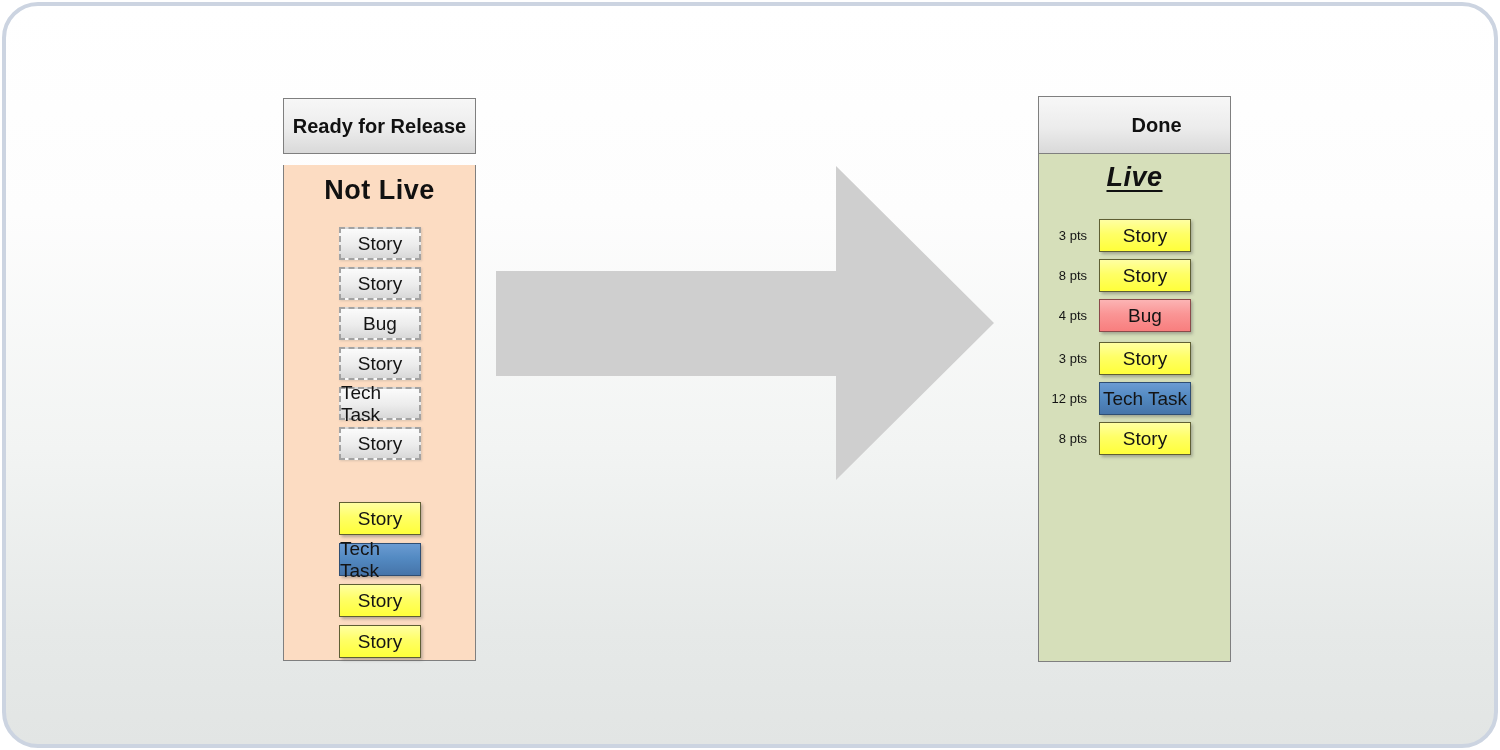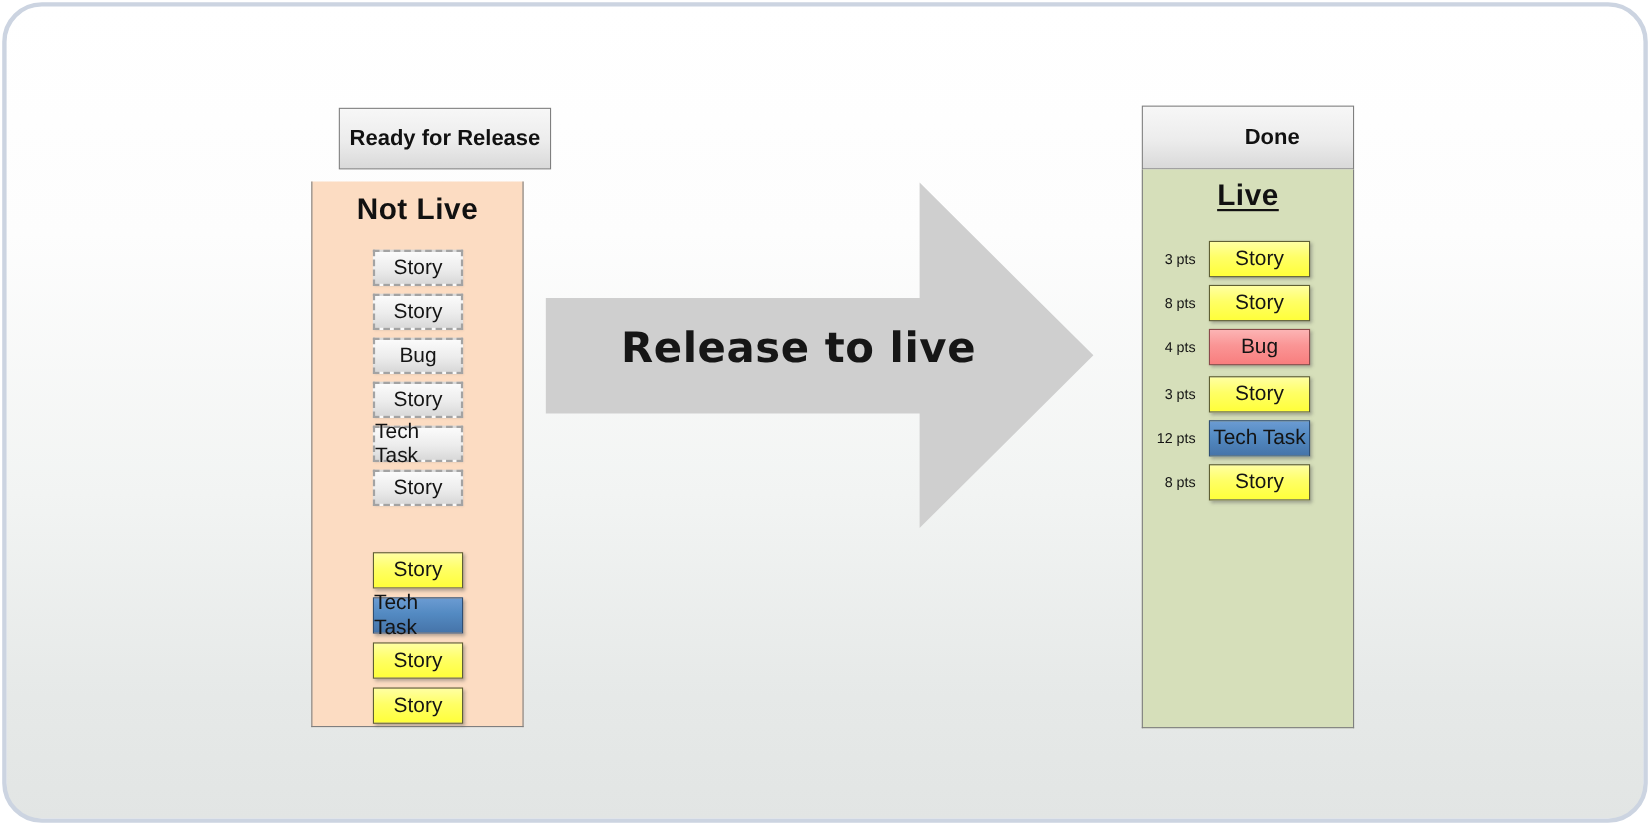--- a/index.html
+++ b/index.html
@@ -23,24 +23,24 @@
     font-weight:bold; font-size:20px;
   }
   .col-body {
     position:absolute; left:0; right:0; bottom:0;
     border:1px solid #7f7f7f; border-top:none;
   }
   .col-title {
     position:absolute; left:0; width:100%; text-align:center;
     font-weight:bold; font-size:27px; letter-spacing:0.5px;
   }
-  .col-title.underlined { text-decoration:underline; text-decoration-thickness:2px; text-underline-offset:4px; }
+  .col-title.underlined { text-decoration:underline; text-decoration-thickness:2px; text-underline-offset:4px;font-style:italic; }
 
   #left-column  { left:277px; top:92px;  width:193px; height:563px; }
-  #left-column  .col-header { height:56px;margin-left:25px; }
+  #left-column  .col-header { height:56px; }
   #left-column  .col-body   { top:67px;  background:#fcdcc2; }
   #right-column { left:1032px; top:90px; width:193px; height:566px; }
   #right-column .col-header { height:58px;padding-left:44px; }
   #right-column .col-body   { top:58px;  background:#d6dfba; }
 
   
   .card {
     position:absolute; height:33px;
     display:flex; align-items:center; justify-content:center;
     font-size:19px; color:#141414;
@@ -104,21 +104,20 @@
       <div class="card" style="top:337px" data-type="story">Story</div>
       <div class="card" style="top:378px" data-type="tech">Tech Task</div>
       <div class="card" style="top:419px" data-type="story">Story</div>
       <div class="card" style="top:460px" data-type="story">Story</div>
     </div>
   </div>
 
   <svg id="arrow-shape" viewBox="0 0 500 320">
     <polygon points="0,107 340,107 340,2 498,159 340,316 340,212 0,212" fill="#cfcfcf"></polygon>
   </svg>
-  <div id="arrow-label">Release to live</div>
 
   <div class="column" id="right-column">
     <div class="col-header">Done</div>
     <div class="col-body">
       <div class="col-title underlined" style="top:8px">Live</div>
 
       <div class="done-row" style="top:65px">
         <span class="pts">3 pts</span>
         <div class="card" data-type="story">Story</div>
       </div>

